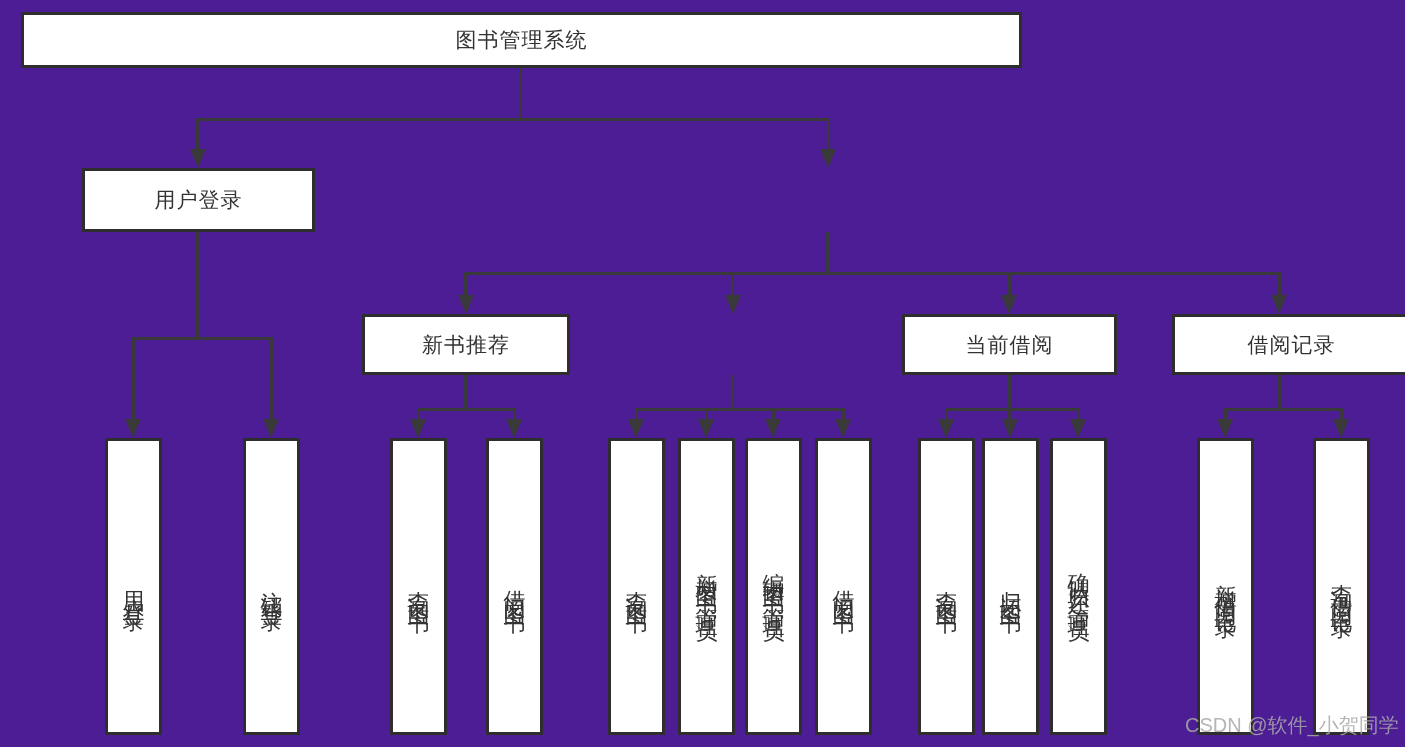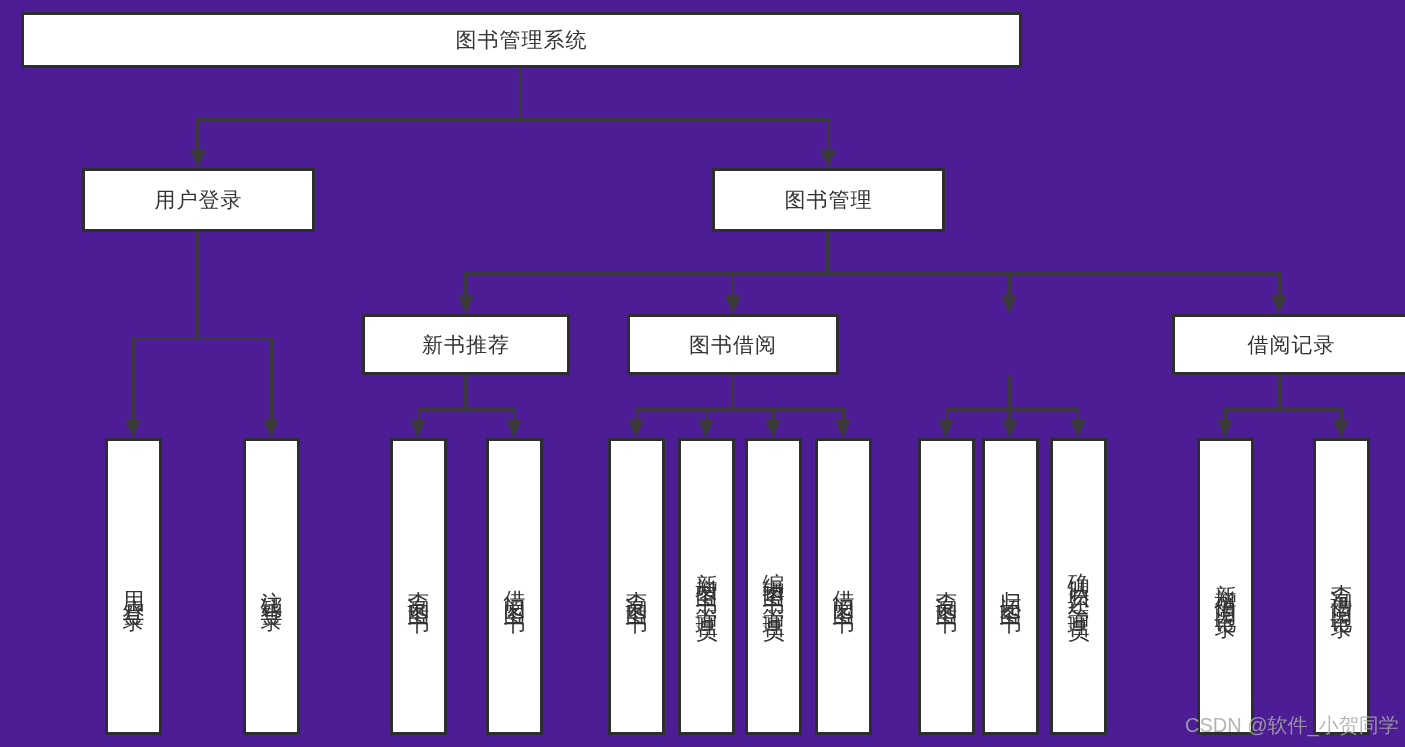--- a/index.html
+++ b/index.html
@@ -77,23 +77,20 @@
   <div class="vline" style="left:519px; top:68px; height:50px;"></div>
   <div class="hline" style="left:197px; top:118px; width:633px;"></div>
   <div class="vline" style="left:196px; top:118px; height:33px;"></div>
   <div class="arrow" style="left:190px; top:149px;"></div>
   <div class="vline" style="left:827px; top:118px; height:33px;"></div>
   <div class="arrow" style="left:820px; top:149px;"></div>
 
   <div class="node" style="left:82px; top:168px; width:233px; height:64px;">
     <span>用户登录</span>
   </div>
-  <div class="node" style="left:712px; top:168px; width:233px; height:64px;">
-    <span>图书管理</span>
-  </div>
 
   <div class="vline" style="left:196px; top:232px; height:105px;"></div>
   <div class="hline" style="left:132px; top:337px; width:141px;"></div>
   <div class="vline" style="left:132px; top:337px; height:83px;"></div>
   <div class="arrow" style="left:125px; top:419px;"></div>
   <div class="vline" style="left:270px; top:337px; height:83px;"></div>
   <div class="arrow" style="left:263px; top:419px;"></div>
 
   <div class="vline" style="left:826px; top:232px; height:40px;"></div>
   <div class="hline" style="left:465px; top:272px; width:817px;"></div>
@@ -102,22 +99,22 @@
   <div class="vline" style="left:731px; top:272px; height:26px;"></div>
   <div class="arrow" style="left:725px; top:295px;"></div>
   <div class="vline" style="left:1008px; top:272px; height:26px;"></div>
   <div class="arrow" style="left:1001px; top:295px;"></div>
   <div class="vline" style="left:1278px; top:272px; height:26px;"></div>
   <div class="arrow" style="left:1271px; top:295px;"></div>
 
   <div class="node" style="left:362px; top:314px; width:208px; height:61px;">
     <span>新书推荐</span>
   </div>
-  <div class="node" style="left:627px; top:314px; width:212px; height:61px;">
-    <span>图书借阅</span>
+  <div class="node" style="left:902px; top:314px; width:215px; height:61px;">
+    <span>当前借阅</span>
   </div>
   <div class="node" style="left:1172px; top:314px; width:239px; height:61px;">
     <span>借阅记录</span>
   </div>
 
   <div class="vline" style="left:464px; top:375px; height:33px;"></div>
   <div class="hline" style="left:417px; top:408px; width:99px;"></div>
   <div class="vline" style="left:417px; top:408px; height:13px;"></div>
   <div class="arrow" style="left:410px; top:419px;"></div>
   <div class="vline" style="left:513px; top:408px; height:13px;"></div>

